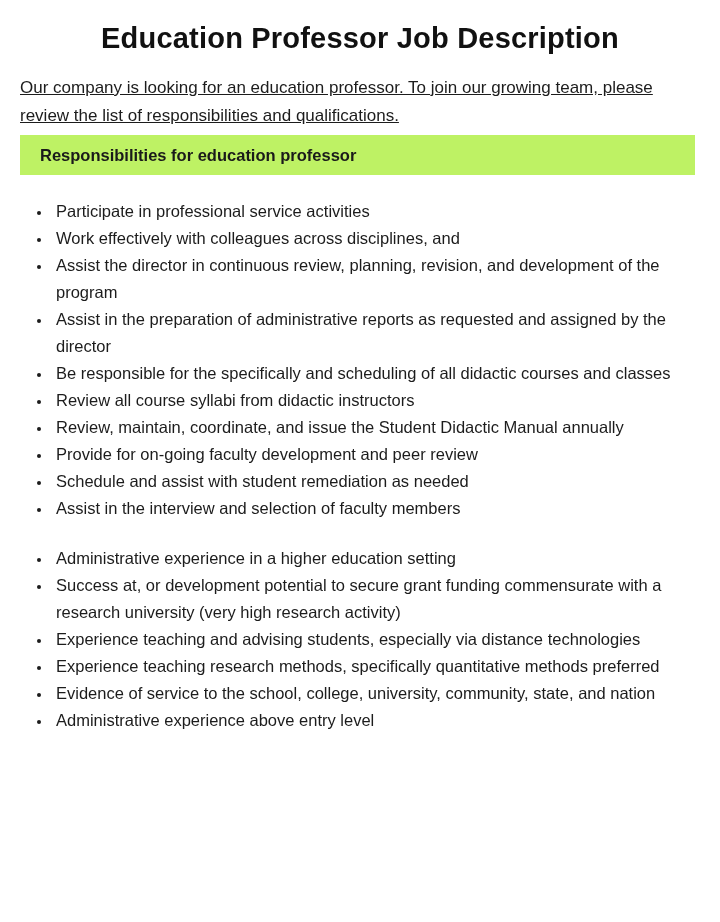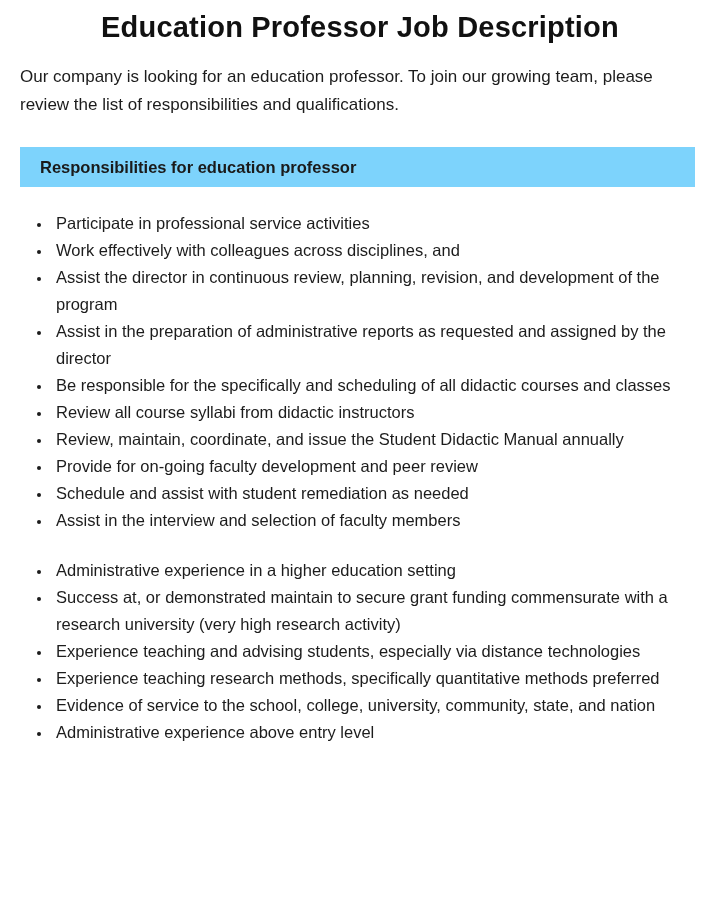--- a/index.html
+++ b/index.html
@@ -14,37 +14,38 @@
     color: #1c1c1c;
     overflow: hidden;
   }
   .page {
     width: 720px;
     min-height: 922px;
     box-sizing: border-box;
     padding-top: 4px;
   }
   .page-title {
-    margin: 5px;
+    margin: 16px;
     font-size: 29px;
     line-height: 36px;
     font-weight: bold;
     text-align: center;
     letter-spacing: 0.2px;
     color: #111111;
   }
   .intro {
     margin: 18px 26px 0 20px;
     font-size: 17px;
     line-height: 28px;
     color: #1c1c1c;
+    text-decoration: underline;
   }
   .section-heading {
-    margin: 28px 25px 0 20px;
-    background: #7dd3fc;
+    margin: 5px 25px 0 20px;
+    background: #bef264;
     padding: 10px 10px 10px 20px;
     font-size: 16.5px;
     line-height: 20px;
     font-weight: bold;
     color: #1a1a1a;
   }
   .section-heading.second {
     margin-top: 18px;
   }
   ul.item-list {
@@ -81,20 +82,20 @@
       <li>Review all course syllabi from didactic instructors</li>
       <li>Review, maintain, coordinate, and issue the Student Didactic Manual annually</li>
       <li>Provide for on-going faculty development and peer review</li>
       <li>Schedule and assist with student remediation as needed</li>
       <li>Assist in the interview and selection of faculty members</li>
     </ul>
 
 
   <ul class="item-list">
       <li>Administrative experience in a higher education setting</li>
-      <li>Success at, or demonstrated maintain to secure grant funding commensurate with a research university (very high research activity)</li>
+      <li>Success at, or development potential to secure grant funding commensurate with a research university (very high research activity)</li>
       <li>Experience teaching and advising students, especially via distance technologies</li>
       <li>Experience teaching research methods, specifically quantitative methods preferred</li>
       <li>Evidence of service to the school, college, university, community, state, and nation</li>
       <li>Administrative experience above entry level</li>
     </ul>
 
 </div>
 
 </body></html>

